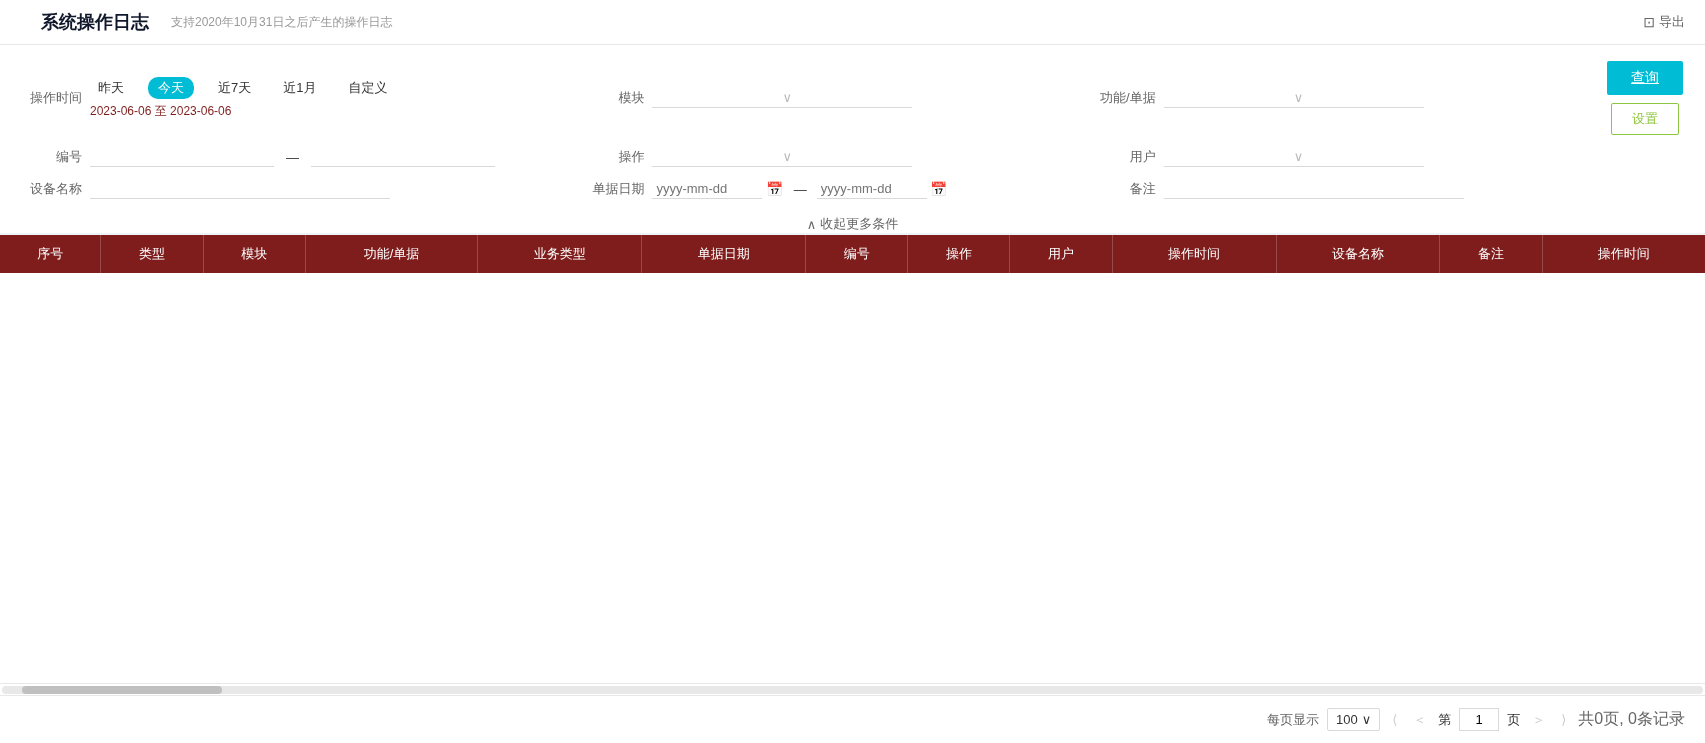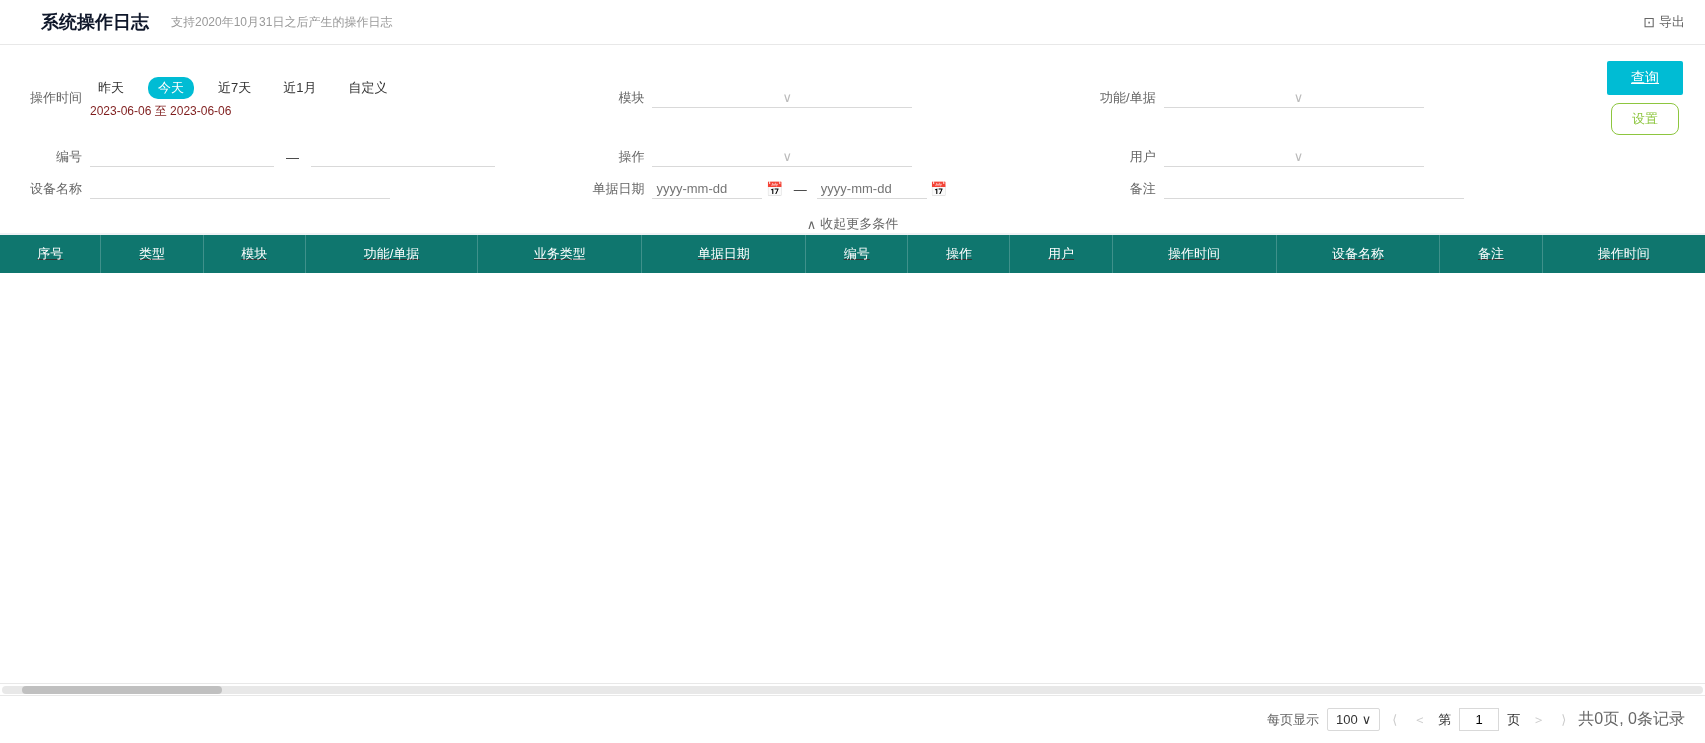--- a/index.html
+++ b/index.html
@@ -23,38 +23,38 @@
     .filter-input { border: none; border-bottom: 1px solid #d9d9d9; outline: none; padding: 2px 4px; font-size: 13px; color: #333; background: transparent; min-width: 160px; }
     .filter-input::placeholder { color: #bbb; }
 
     
     .filter-select { display: flex; align-items: center; border-bottom: 1px solid #d9d9d9; min-width: 260px; padding: 2px 4px; cursor: pointer; }
     .filter-select span { flex: 1; color: #bbb; font-size: 13px; }
     .select-arrow { color: #00bcd4; font-size: 12px; }
 
     
     .btn-query { background: #00bcd4; color: #fff; border: none; padding: 8px 24px; font-size: 14px; cursor: pointer; border-radius: 2px; text-decoration: underline; }
-    .btn-settings { background: #fff; color: #8dc63f; border: 1px solid #8dc63f; padding: 6px 20px; font-size: 13px; cursor: pointer; border-radius: 8px; margin-top: 4px; }
+    .btn-settings { background: #fff; color: #8dc63f; border: 1px solid #8dc63f; padding: 6px 20px; font-size: 13px; cursor: pointer; border-radius: 2px; margin-top: 4px; }
 
     
     .dash { color: #333; padding: 0 6px; }
 
     
     .date-input-group { display: flex; align-items: center; gap: 4px; }
     .date-input { border: none; border-bottom: 1px solid #d9d9d9; outline: none; padding: 2px 4px; font-size: 13px; color: #bbb; background: transparent; width: 110px; }
     .calendar-icon { color: #00bcd4; cursor: pointer; font-size: 14px; }
 
     
     .collapse-row { display: flex; justify-content: center; margin-top: 4px; }
     .collapse-btn { display: flex; align-items: center; gap: 4px; color: #666; font-size: 13px; cursor: pointer; background: none; border: none; }
 
     
     .table-container { background: #fff; margin-top: 2px; flex: 1; overflow-x: auto; }
     table { width: 100%; border-collapse: collapse; }
-    thead tr { background: #0f766e; text-decoration: underline; }
+    thead tr { background: #7f1d1d; }
     thead th { color: #fff; font-size: 13px; font-weight: normal; padding: 10px 8px; text-align: center; white-space: nowrap; border-right: 1px solid rgba(255,255,255,0.2); }
     thead th:last-child { border-right: none; }
 
     
     .empty-area { height: 300px; background: #fff; }
 
     
     .scrollbar-area { background: #fff; height: 12px; border-top: 1px solid #e8e8e8; display: flex; align-items: center; padding: 0 2px; }
     .scrollbar-track { flex: 1; height: 8px; background: #e8e8e8; border-radius: 4px; position: relative; }
     .scrollbar-thumb { width: 200px; height: 8px; background: #c0c0c0; border-radius: 4px; position: absolute; left: 20px; }

